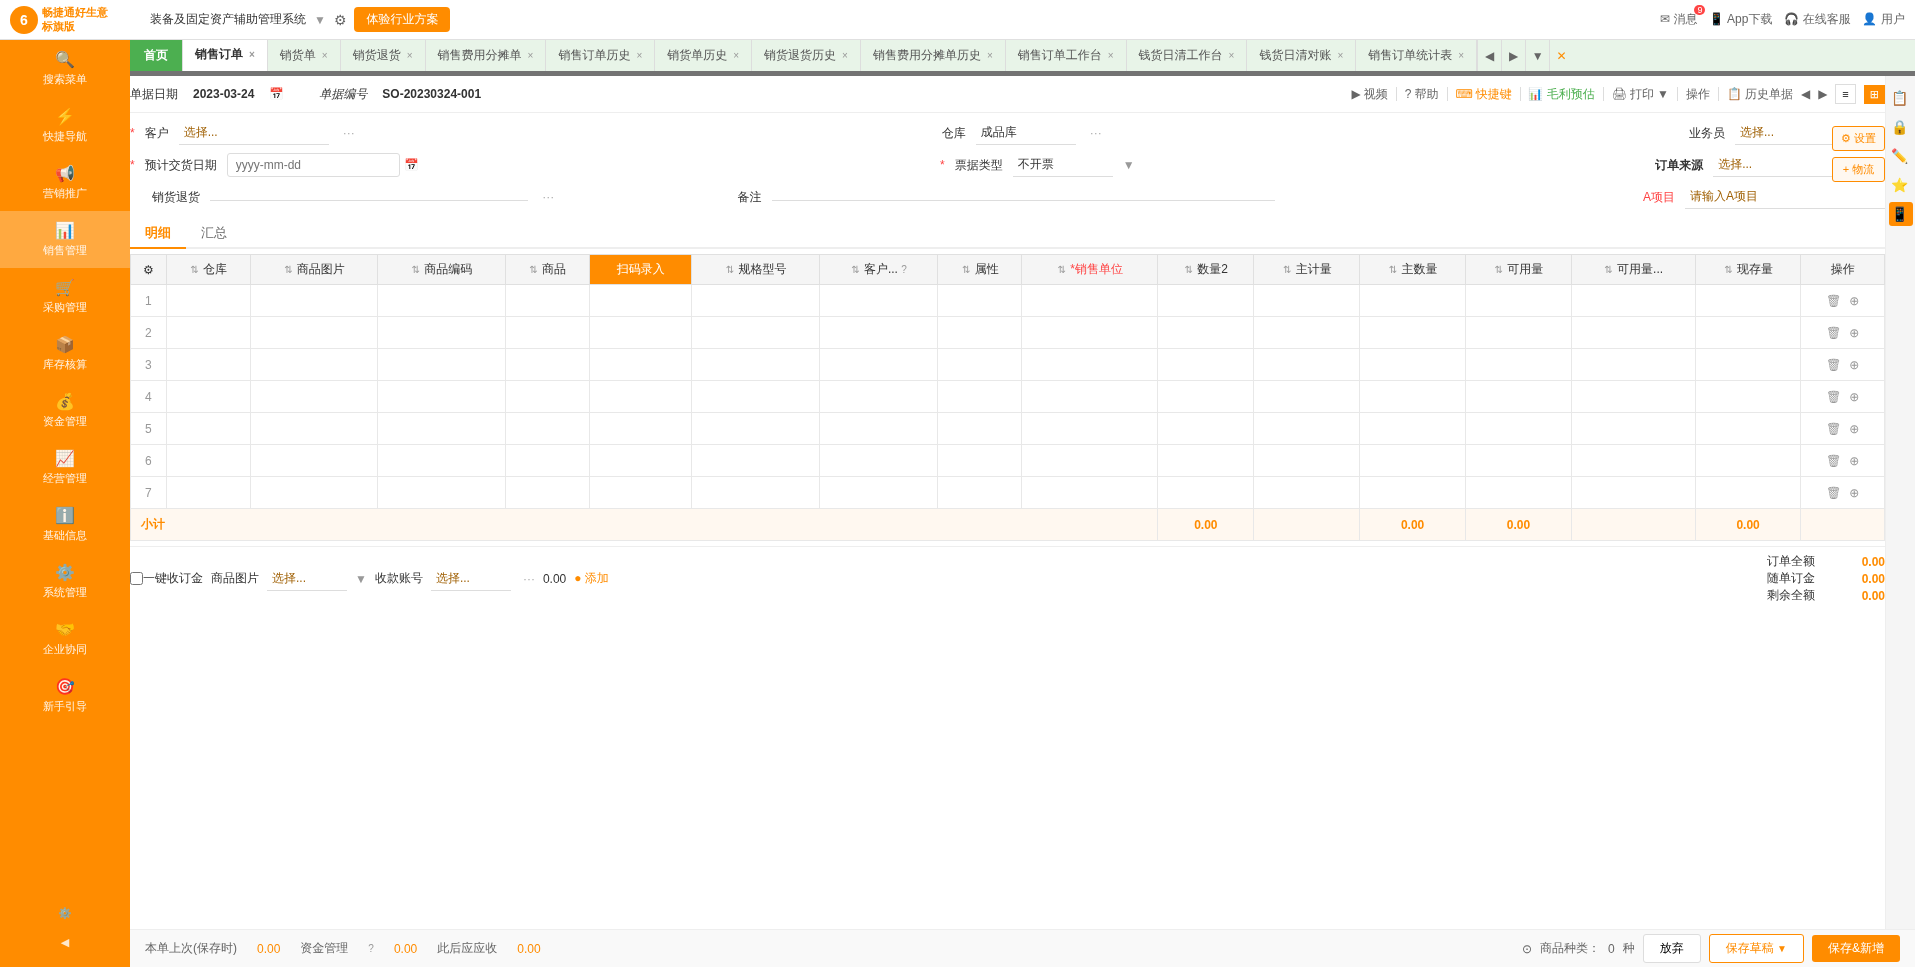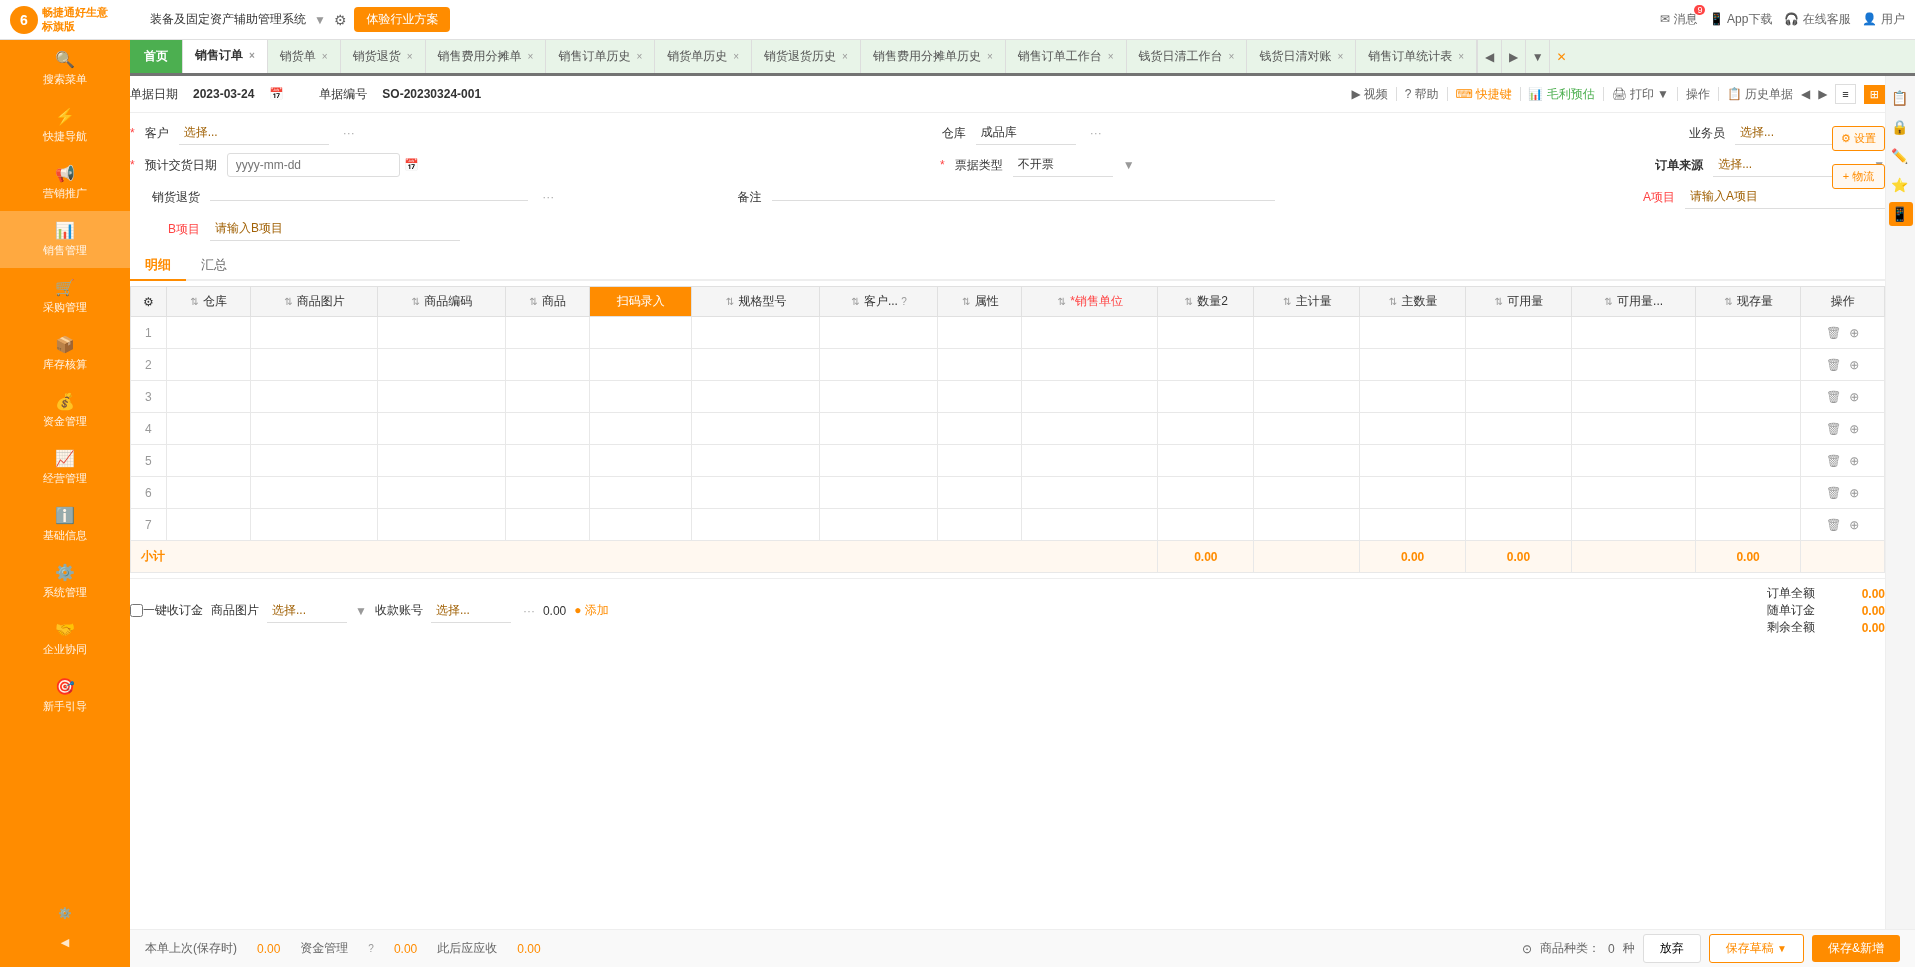--- a/index.html
+++ b/index.html
@@ -4,21 +4,21 @@
   <style>
     * { box-sizing: border-box; margin: 0; padding: 0; }
     body { font-family: 'Microsoft YaHei', Arial, sans-serif; font-size: 12px; background: #f0f0f0; color: #333; overflow: hidden; }
 
     
     .app-container { display: flex; flex-direction: column; height: 967px; width: 1915px; }
     .top-bar { height: 40px; background: #fff; display: flex; align-items: center; padding: 0 10px; border-bottom: 1px solid #e0e0e0; flex-shrink: 0; }
     .main-layout { display: flex; flex: 1; overflow: hidden; }
     .sidebar { width: 130px; background: #ff8c00; color: #fff; flex-shrink: 0; display: flex; flex-direction: column; }
     .content-area { flex: 1; display: flex; flex-direction: column; overflow: hidden; }
-    .tab-bar { height: 36px; background: #e8f4e8; display: flex; align-items: center; flex-shrink: 0; overflow: hidden; border-bottom: 3px solid #737373; }
+    .tab-bar { height: 36px; background: #e8f4e8; display: flex; align-items: center; flex-shrink: 0; overflow: hidden; border-bottom: 5px solid #737373; }
     .page-content { flex: 1; overflow: auto; background: #fff; padding: 0; }
 
     
     .top-bar-left { display: flex; align-items: center; gap: 8px; }
     .logo-area { display: flex; align-items: center; gap: 4px; width: 130px; }
     .logo-icon { width: 28px; height: 28px; background: #ff8c00; border-radius: 50%; display: flex; align-items: center; justify-content: center; color: #fff; font-size: 14px; font-weight: bold; }
     .logo-text { font-size: 11px; color: #ff8c00; font-weight: bold; line-height: 1.2; }
     .system-name { font-size: 12px; color: #333; margin-left: 10px; }
     .top-bar-right { margin-left: auto; display: flex; align-items: center; gap: 12px; color: #666; font-size: 12px; }
     .btn-industry { background: #ff8c00; color: #fff; border: none; padding: 4px 12px; border-radius: 4px; cursor: pointer; font-size: 12px; }
@@ -256,21 +256,21 @@
         <div class="tab-nav-btn" style="color:#ff8c00;">✕</div>
       </div>
 
       <div style="display:flex;flex:1;overflow:hidden;">
         <div class="page-content" style="flex:1;position:relative;">
 
           <div class="form-header">
             <span>单据日期</span>
             <span style="color:#333;font-weight:bold;">2023-03-24</span>
             <span style="color:#999;">📅</span>
-            <span style="margin-left:20px;">单据编号</span>
+            <span style="margin-left:20px;font-style:italic;">单据编号</span>
             <span style="color:#333;font-weight:bold;">SO-20230324-001</span>
             <div class="form-header-actions">
               <button class="header-btn">
                 <span>▶</span>
                 <span>视频</span>
               </button>
               <div class="divider"></div>
               <button class="header-btn">
                 <span>?</span>
                 <span>帮助</span>
@@ -300,21 +300,21 @@
                 <span>📋</span>
                 <span>历史单据</span>
               </button>
               <button class="header-btn">◀</button>
               <button class="header-btn">▶</button>
               <button style="background:#fff;border:1px solid #ddd;padding:3px 6px;cursor:pointer;font-size:11px;">≡</button>
               <button style="background:#ff8c00;color:#fff;border:none;padding:3px 6px;cursor:pointer;font-size:11px;">⊞</button>
             </div>
           </div>
 
-          <div style="position:absolute;right:0;top:50px;display:flex;flex-direction:column;gap:13px;z-index:50;">
+          <div style="position:absolute;right:0;top:50px;display:flex;flex-direction:column;gap:6px;z-index:50;">
             <button style="background:#fff8f0;border:1px solid #ff8c00;color:#ff8c00;font-size:11px;padding:4px 8px;cursor:pointer;border-radius:3px;">
               <span>⚙</span>
               <span>设置</span>
             </button>
             <button style="background:#fff8f0;border:1px solid #ff8c00;color:#ff8c00;font-size:11px;padding:4px 8px;cursor:pointer;border-radius:3px;">
               <span>+ 物流</span>
             </button>
           </div>
 
           <div class="form-row" style="margin-top:8px;">
@@ -352,24 +352,20 @@
             <span style="border-bottom:1px solid #ddd;min-width:250px;padding:3px 5px;flex:0.5;"></span>
             <span class="dots">···</span>
             <span style="flex:0.2;"></span>
             <span style="margin-left:40px;">备注</span>
             <span style="border-bottom:1px solid #ddd;min-width:300px;padding:3px 5px;flex:0.8;"></span>
             <span style="flex:0.5;"></span>
             <span style="margin-left:40px;color:#ff4444;">A项目</span>
             <span class="form-input-placeholder" style="border-bottom:1px solid #ddd;min-width:200px;padding:3px 5px;">请输入A项目</span>
           </div>
 
-          <div class="form-row">
-            <span style="color:#ff4444;min-width:70px;text-align:right;">B项目</span>
-            <span class="form-input-placeholder" style="border-bottom:1px solid #ddd;min-width:250px;padding:3px 5px;">请输入B项目</span>
-          </div>
 
           <div class="detail-tabs">
             <div class="detail-tab active">明细</div>
             <div class="detail-tab">汇总</div>
           </div>
 
           <div class="table-scroll">
             <table class="data-table">
               <thead>
                 <tr>

